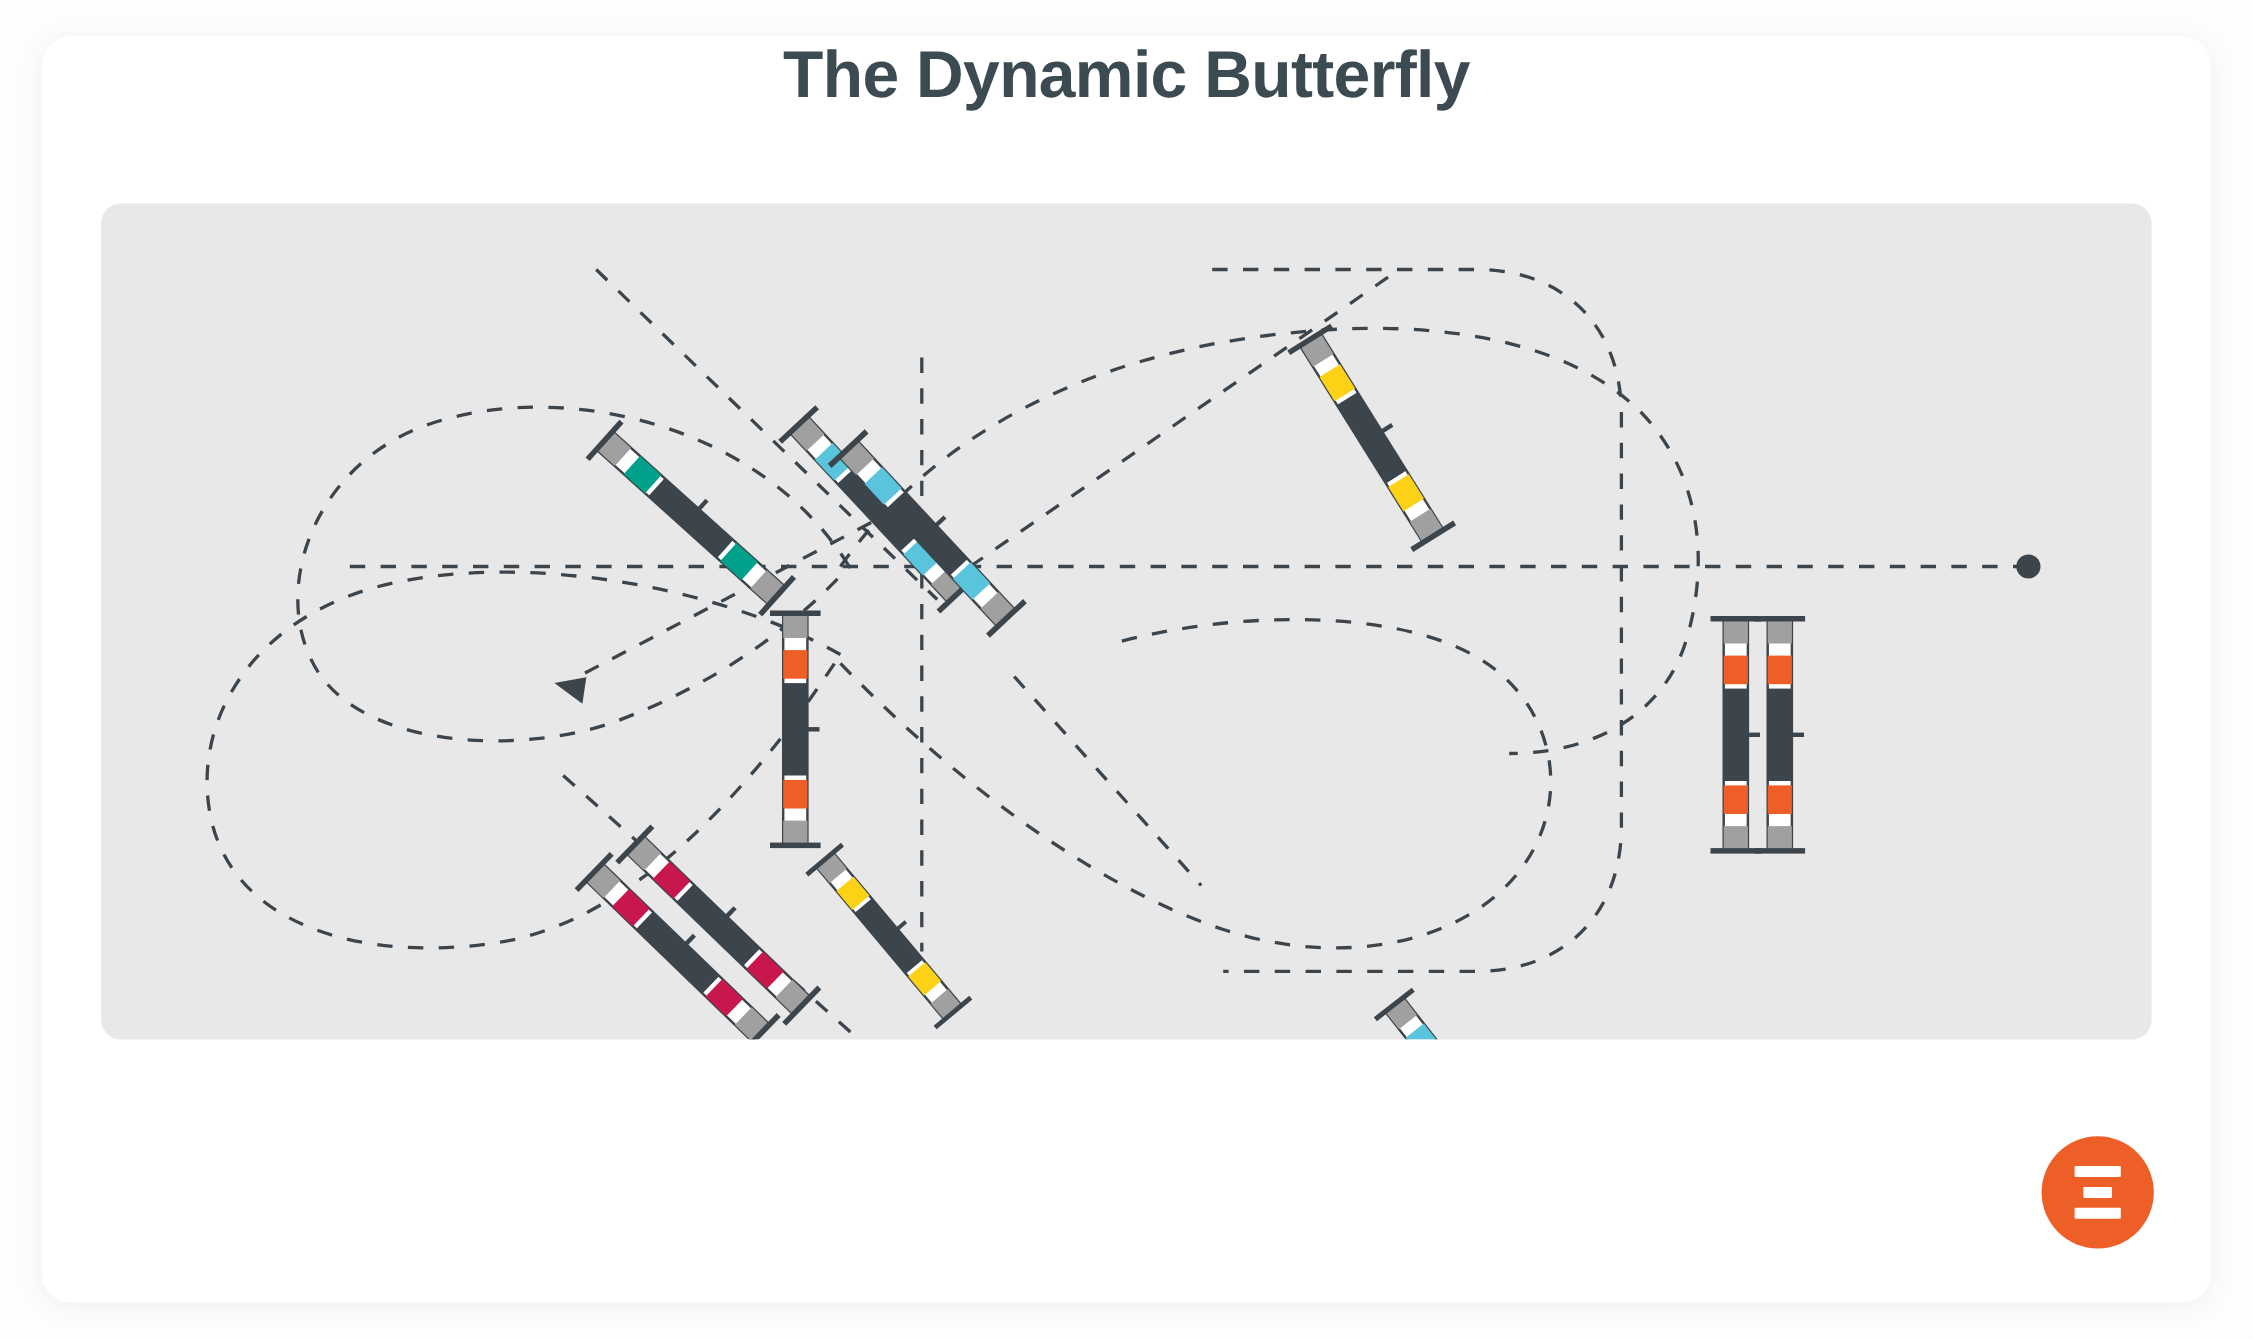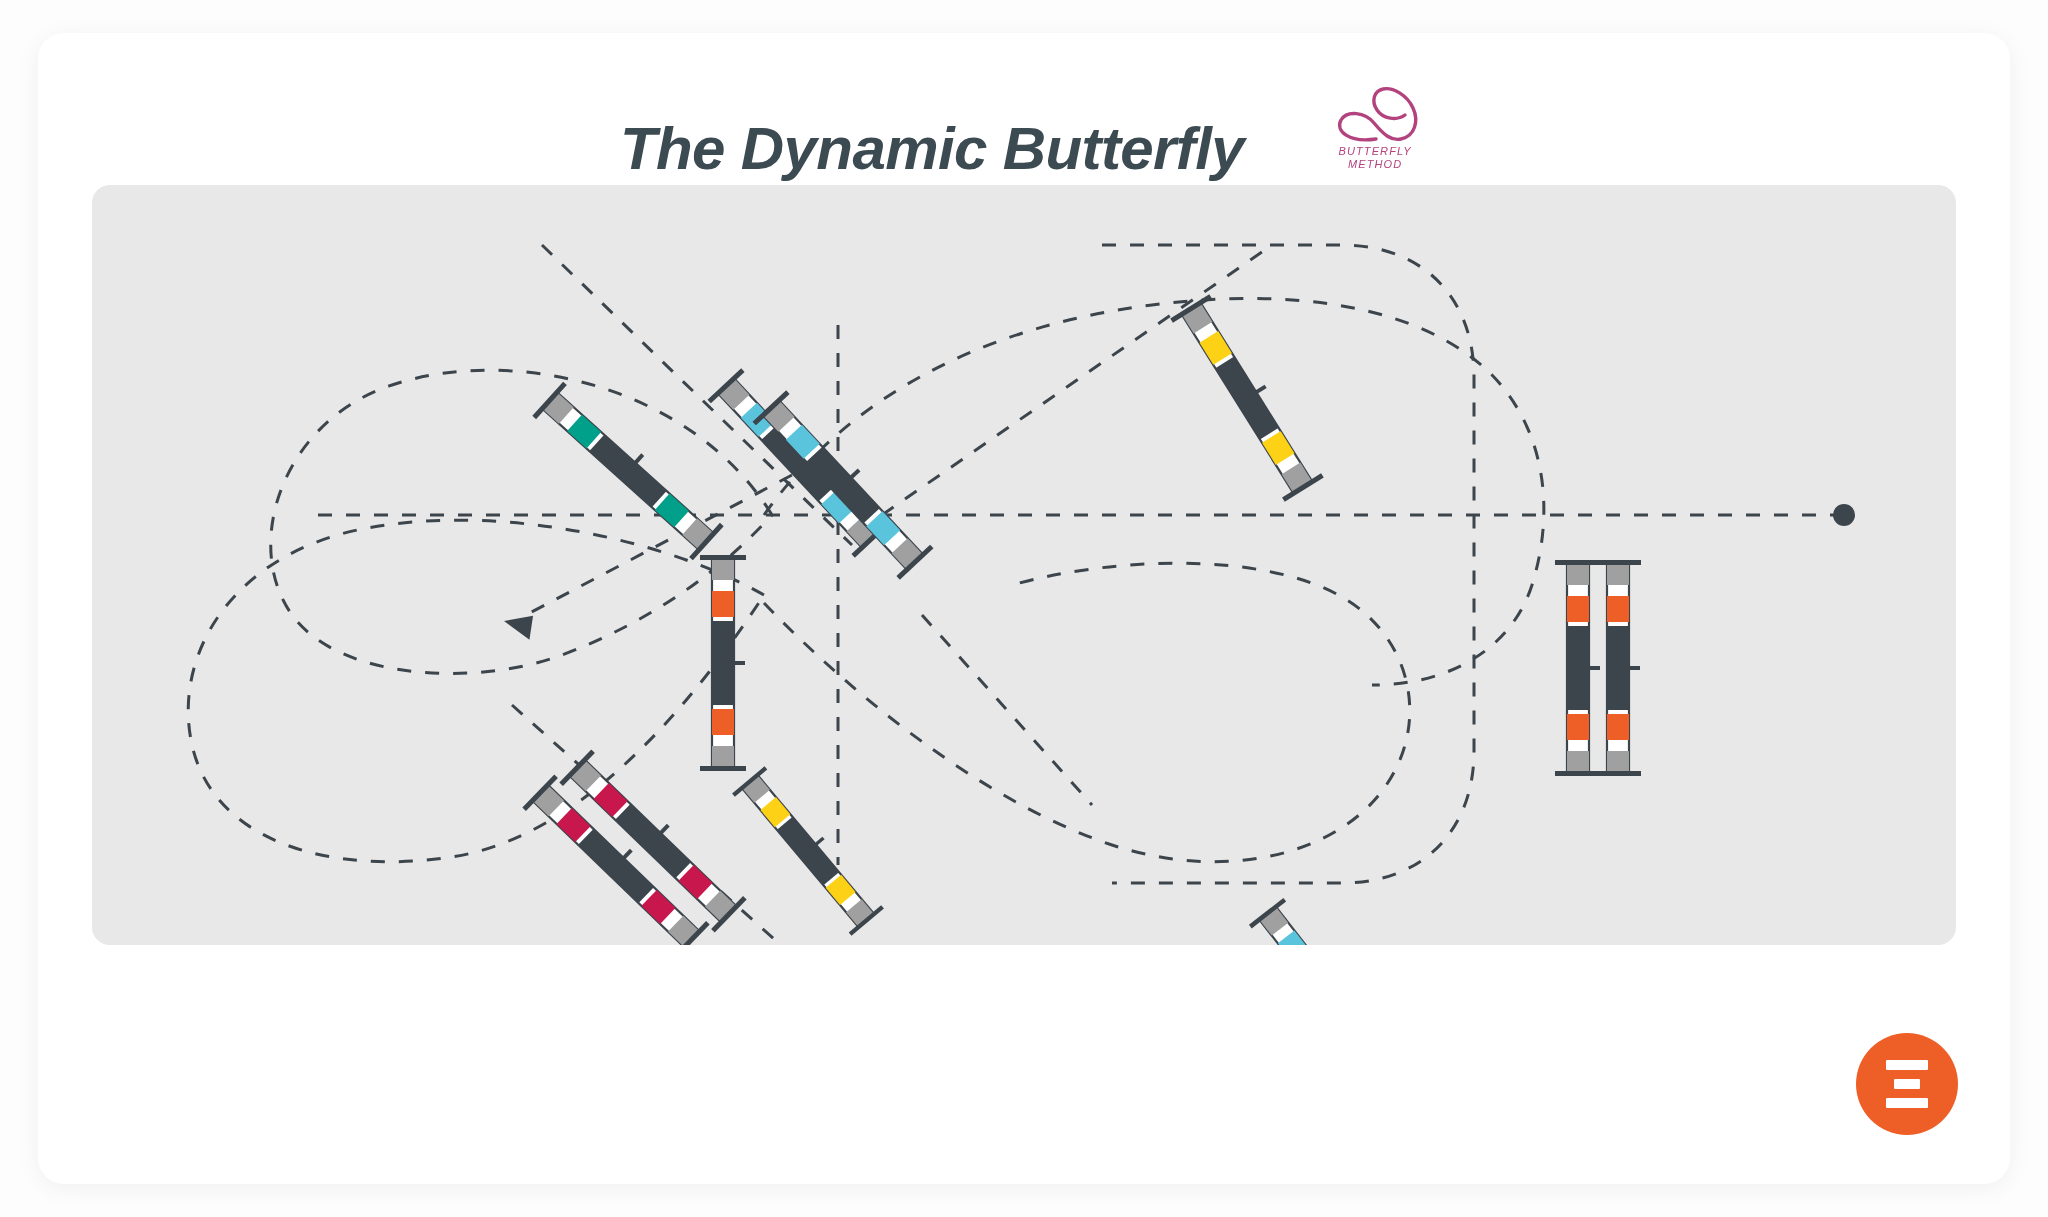--- a/index.html
+++ b/index.html
@@ -31,24 +31,23 @@
     box-shadow: 0 4px 24px rgba(0,0,0,0.055);
   }
   
   #header {
     position: absolute;
     left: 0;
     top: 0;
     width: 1972px;
     height: 150px;
     display: flex;
-    align-items: flex-end;
+    align-items: flex-start;
     justify-content: center;
     gap: 78px;
-    font-style: italic;
   }
   #page-title {
     font-size: 60px;
     font-weight: bold;
     color: #3c4a52;
     letter-spacing: -0.6px;
     white-space: nowrap;
     margin: 0;
   }
   
@@ -118,29 +117,20 @@
 </head>
 <body>
 
 <div id="root">
 
   <div id="card">
 
     <div id="header">
       <h1 id="page-title">The Dynamic Butterfly</h1>
 
-      <div id="logo">
-        <svg id="logo-mark" width="92" height="62" viewBox="0 0 92 62">
-          <g fill="none" stroke="#b3437f" stroke-width="3.4" stroke-linecap="round">
-            <path d="M47 56 C 20 60, 6 48, 12 37 C 18 27, 36 29, 45 40 C 55 52, 62 58, 72 56 C 86 53, 90 38, 84 25 C 78 12, 64 4, 54 6 C 45 8, 42 18, 48 27 C 54 36, 68 38, 76 32"></path>
-          </g>
-        </svg>
-        <div class="logo-text">BUTTERFLY</div>
-        <div class="logo-text">METHOD</div>
-      </div>
     </div>
 
     <div id="diagram-panel">
       <svg id="diagram-svg" width="1864" height="760" viewBox="0 0 1864 760">
 
         <g id="dashed-paths" fill="none" stroke="#3c444c" stroke-width="3" stroke-dasharray="14 14" stroke-linecap="butt">
 
           <path d="M 680 330 C 600 200, 420 160, 300 200 C 190 236, 150 360, 200 430 C 250 498, 390 500, 470 470 C 560 436, 630 385, 680 330 Z"></path>
 
           <path d="M 672 410 C 570 352, 400 318, 270 344 C 140 370, 80 470, 100 560 C 122 658, 240 690, 360 672 C 490 652, 600 520, 672 410 Z"></path>

